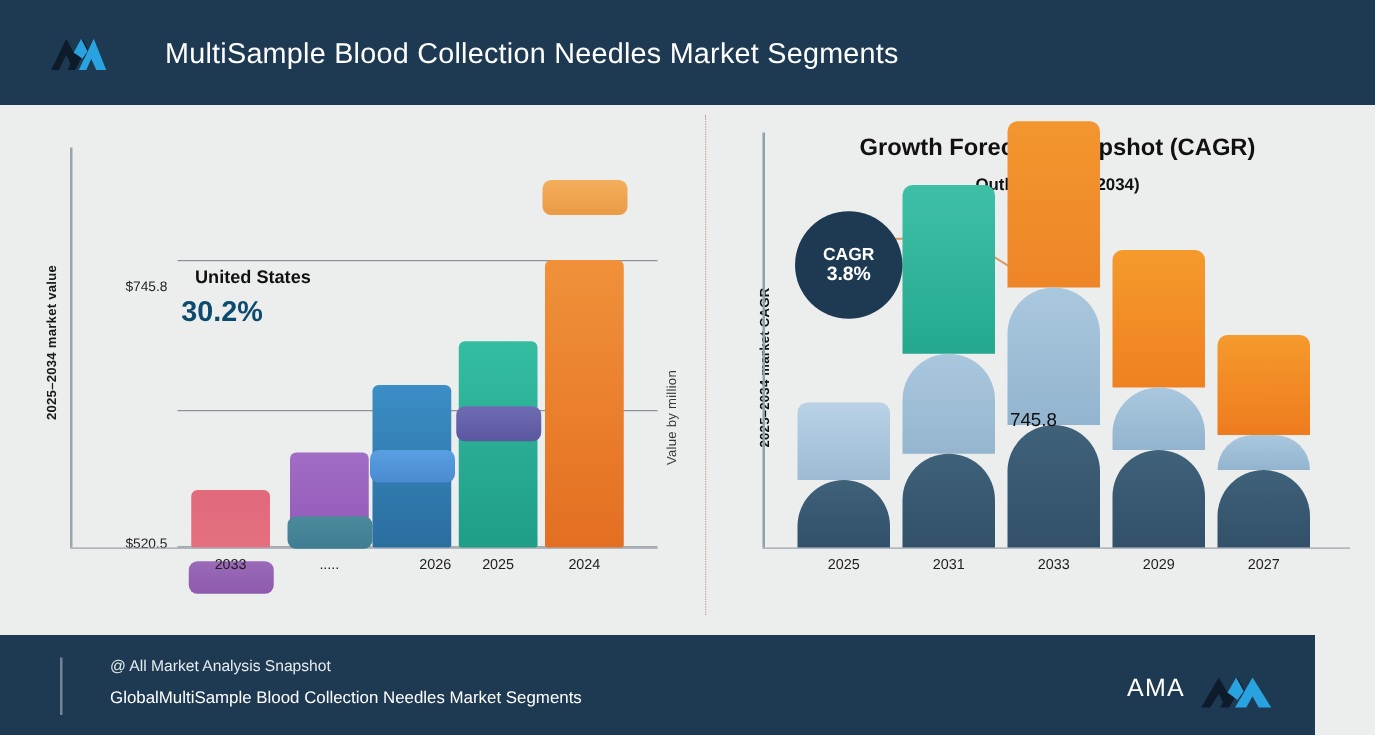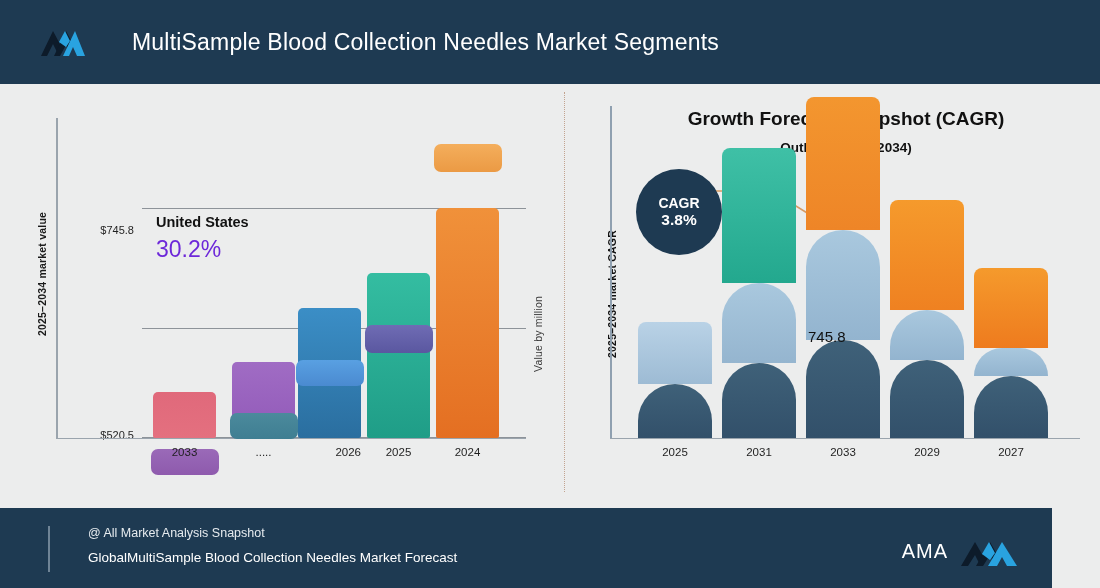--- a/index.html
+++ b/index.html
@@ -109,25 +109,25 @@
   .region-title {
     position: absolute;
     left: 148px;
     top: 126px;
     font-size: 14.5px;
     font-weight: bold;
     color: #111111;
   }
   .region-value {
     position: absolute;
-    left: 148px;
+    left: 137px;
     top: 148px;
     font-size: 23px;
-    font-weight: normal;
-    color: #6d28d9;
+    font-weight: bold;
+    color: #0c4a6e;
   }
 
   .gridline {
     position: absolute;
     height: 1px;
     background: #8d9399;
   }
   .tick-label {
     position: absolute;
     font-size: 11px;
@@ -431,21 +431,21 @@
       <div class="xtick" style="left:122px; width:74px;">2031</div>
       <div class="xtick" style="left:206px; width:74px;">2033</div>
       <div class="xtick" style="left:290px; width:74px;">2029</div>
       <div class="xtick" style="left:374px; width:74px;">2027</div>
     </div>
   </div>
 
   <div class="footer">
     <div class="footer-bar"></div>
     <div class="footer-l1">@ All Market Analysis Snapshot</div>
-    <div class="footer-l2">GlobalMultiSample Blood Collection Needles Market Forecast</div>
+    <div class="footer-l2">GlobalMultiSample Blood Collection Needles Market Segments</div>
     <div class="footer-logo-text">AMA</div>
     <svg class="footer-logo-mark" viewBox="0 0 58 30">
       <path d="M1 28 L15 4 L23 18 L19 25 L15 17 L8 28 Z" fill="#0d1b2a"></path>
       <path d="M16 28 L30 4 L38 18 L34 25 L30 17 L23 28 Z" fill="#0d1b2a"></path>
       <path d="M28 28 L42 4 L57 28 L47 28 L42 19 L37 28 Z" fill="#29a3e0"></path>
       <path d="M22 16 L29 4 L35 15 L30 22 Z" fill="#29a3e0"></path>
     </svg>
   </div>
 </div>
 

